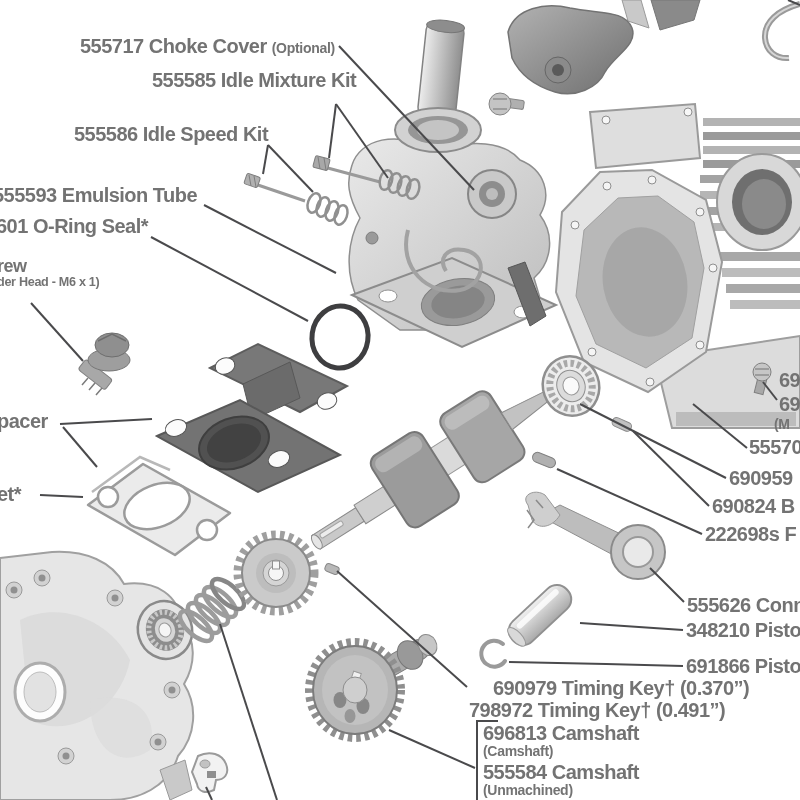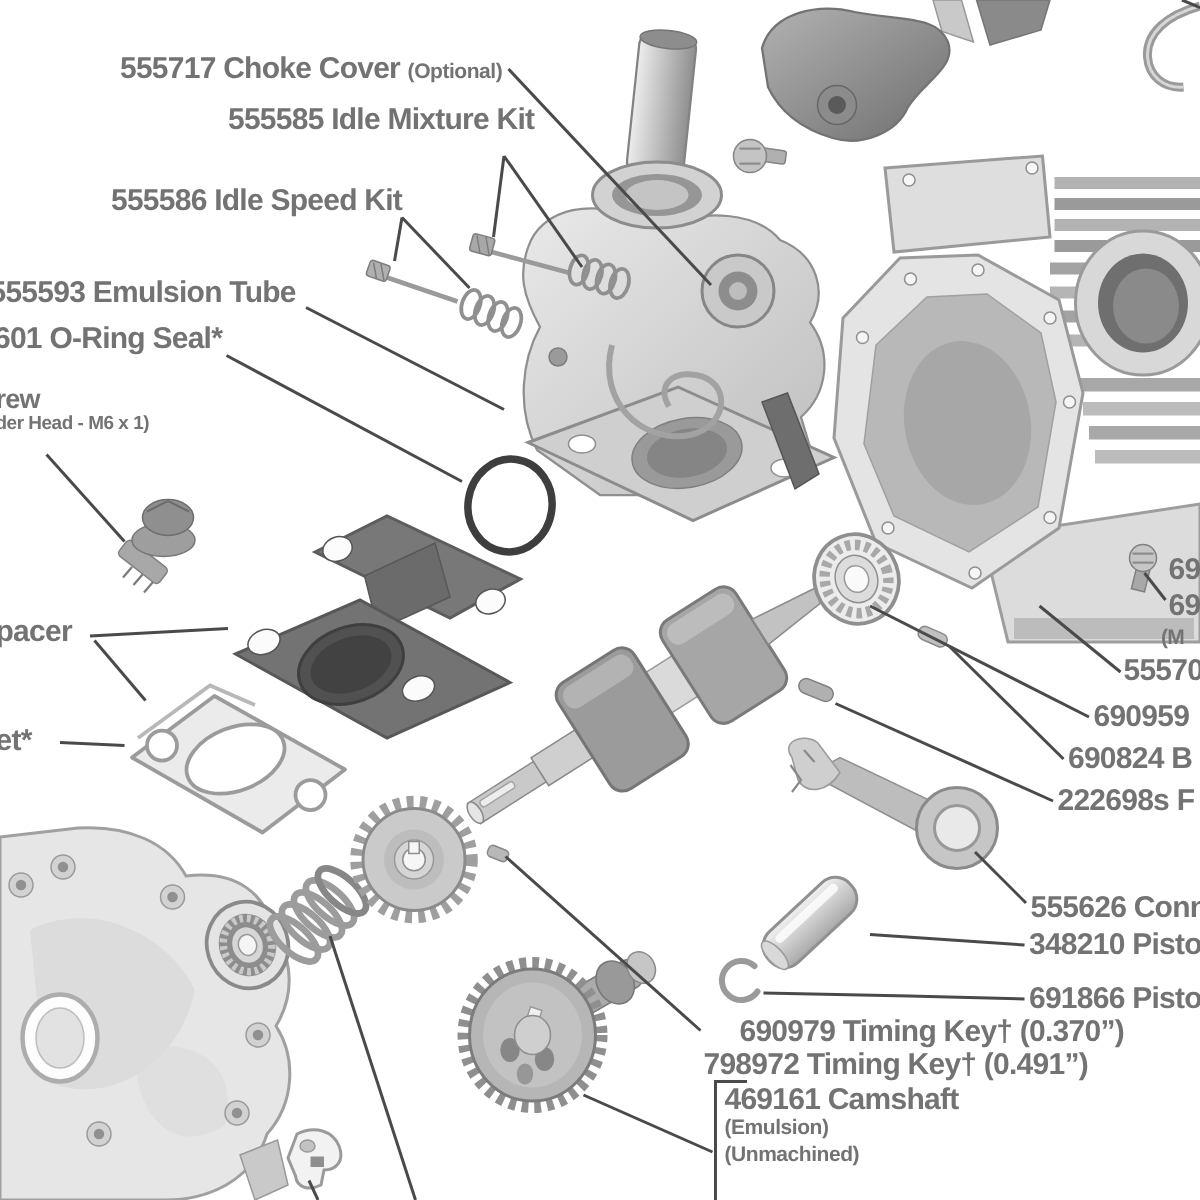--- a/index.html
+++ b/index.html
@@ -376,21 +376,22 @@
   <div class="lbl" style="left:687px;top:595px;font-size:20px;"><span>555626 Conn</span></div>
 
   <div class="lbl" style="left:686px;top:620px;font-size:20px;"><span>348210 Pisto</span></div>
 
   <div class="lbl" style="left:686px;top:656px;font-size:20px;"><span>691866 Pisto</span></div>
 
   <div class="lbl" style="left:469px;top:678px;font-size:20px;margin-left:24px;"><span>690979 Timing Key† (0.370”)</span></div>
   <div class="lbl" style="left:469px;top:700px;font-size:20px;text-align:center;"><span>798972 Timing Key† (0.491”)</span></div>
 
   <div class="lbl" style="left:483px;top:723px;font-size:20px;">
-      <span class="blockline">469161 Camshaft</span>
-      <span class="blockline sub">(Emulsion)</span>
+      <span class="blockline">696813 Camshaft</span>
+      <span class="blockline sub">(Camshaft)</span>
     </div>
 
   <div class="lbl" style="left:483px;top:762px;font-size:20px;">
+      <span class="blockline">555584 Camshaft</span>
       <span class="blockline sub">(Unmachined)</span>
     </div>
 
 </div>
 
 </body></html>

